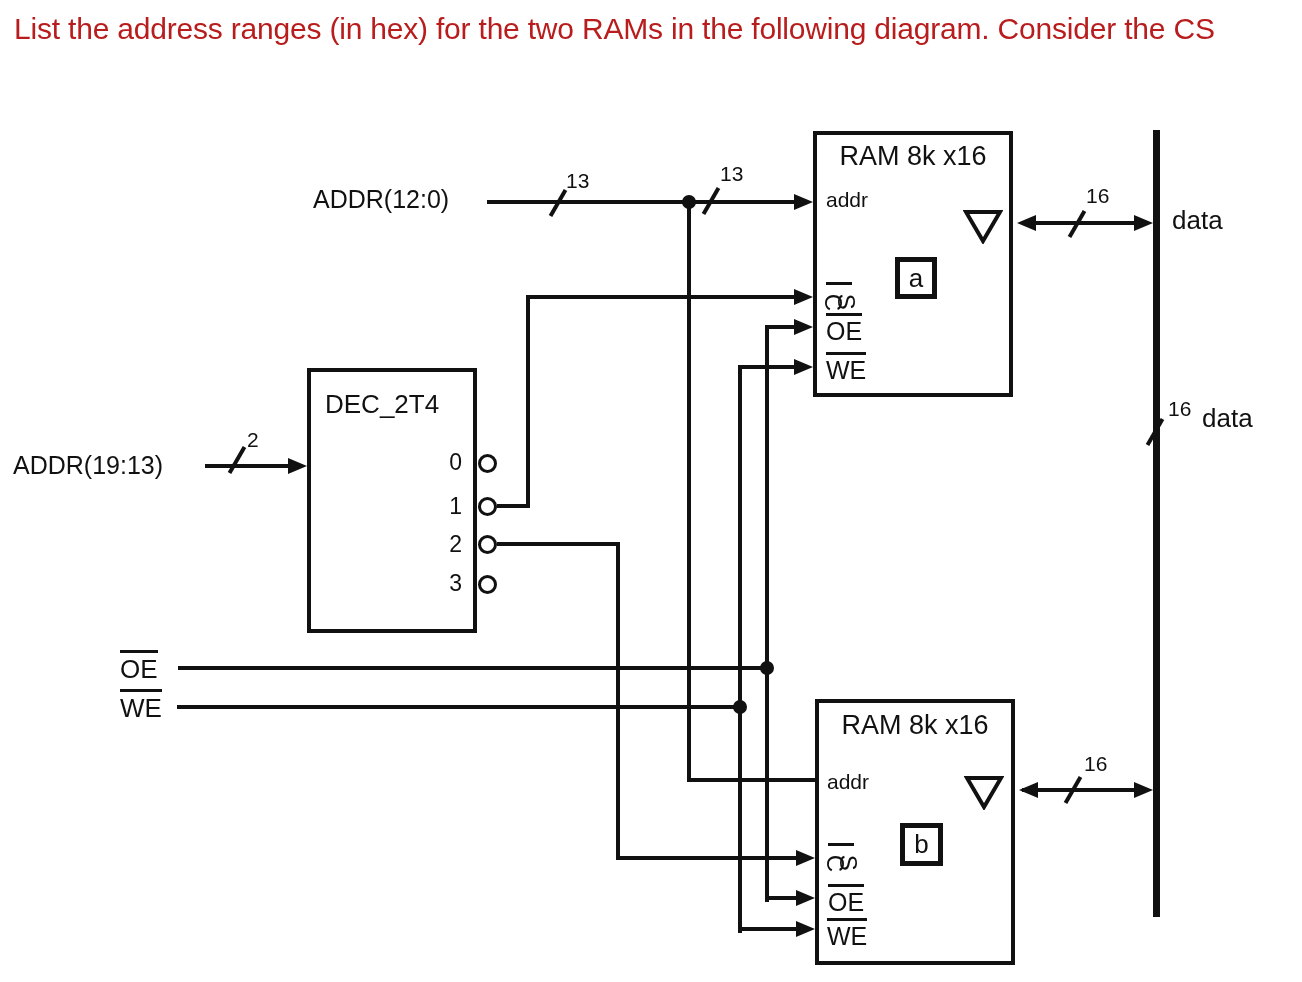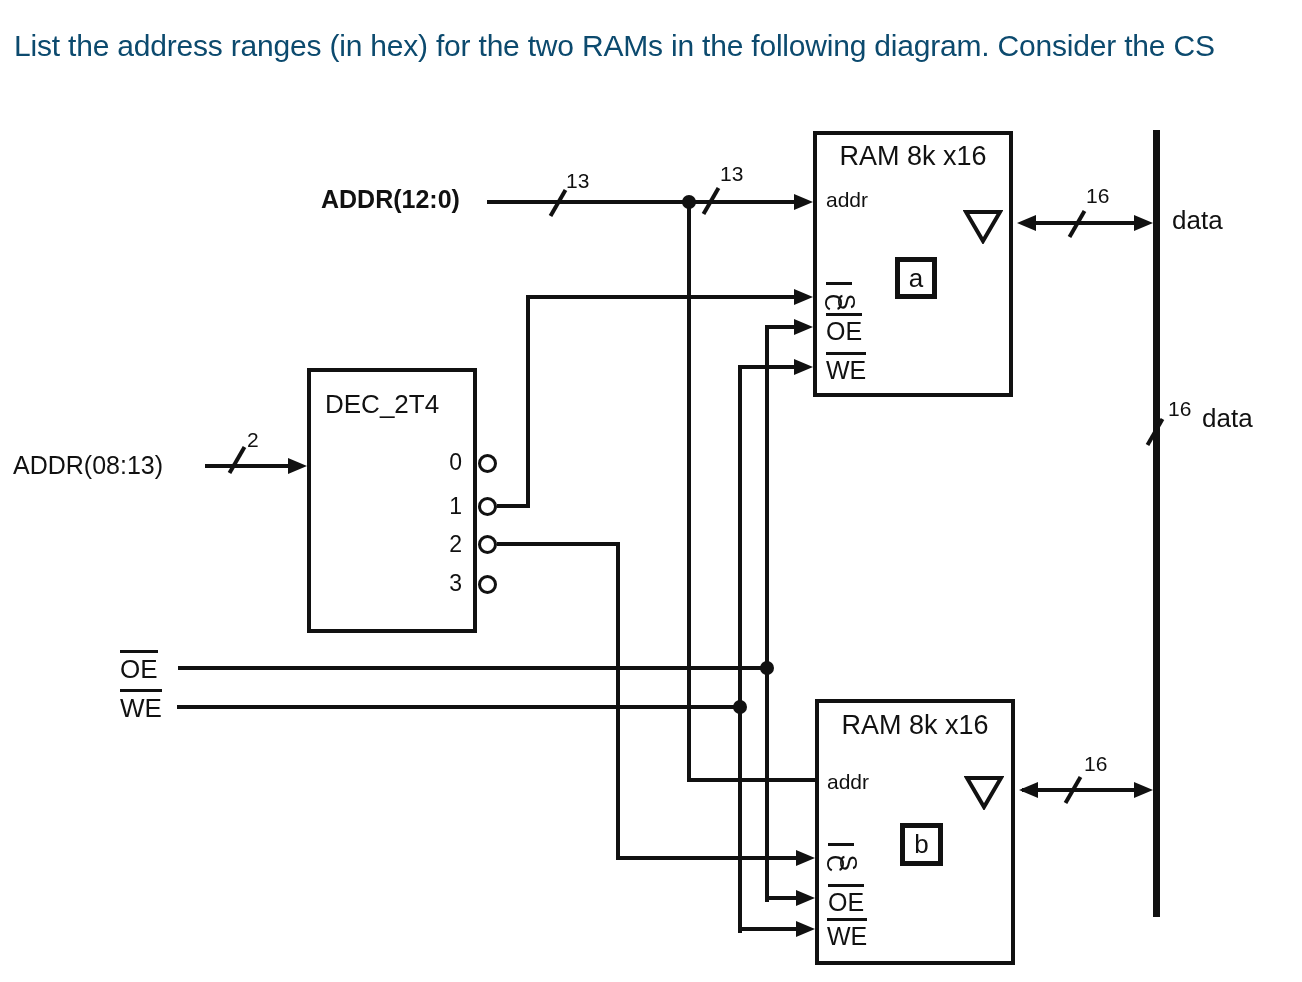--- a/index.html
+++ b/index.html
@@ -1,18 +1,18 @@
 <!DOCTYPE html>
 <html><head>
 <meta charset="utf-8">
 <style>
   html,body{margin:0;padding:0;background:#ffffff;}
   .page{position:relative;width:1302px;height:982px;background:#ffffff;overflow:hidden;
         font-family:"Liberation Sans", sans-serif;}
-  .question{position:absolute;left:14px;top:21px;color:#0c4a6e;font-size:30px;
+  .question{position:absolute;left:14px;top:4px;color:#b91c1c;font-size:30px;
             line-height:50px;letter-spacing:-0.2px;white-space:nowrap;}
   
   .h{position:absolute;height:4px;background:#111;}
   .v{position:absolute;width:4px;background:#111;}
   .bus{position:absolute;width:7px;background:#111;}
   
   .cbox{position:absolute;border:4px solid #111;background:#fff;box-sizing:border-box;}
   .tagbox{position:absolute;border:5px solid #111;background:#fff;box-sizing:border-box;
           display:flex;align-items:center;justify-content:center;font-size:26px;color:#111;}
   
@@ -78,22 +78,22 @@
   <div class="lbl" style="left:325px;top:390px;font-size:26px;">DEC_2T4</div>
   <div class="lbl" style="left:440px;top:450px;width:22px;text-align:right;font-size:23px;">0</div>
   <div class="lbl" style="left:440px;top:494px;width:22px;text-align:right;font-size:23px;">1</div>
   <div class="lbl" style="left:440px;top:532px;width:22px;text-align:right;font-size:23px;">2</div>
   <div class="lbl" style="left:440px;top:571px;width:22px;text-align:right;font-size:23px;">3</div>
   <div class="bub" style="left:478px;top:454px;"></div>
   <div class="bub" style="left:478px;top:497px;"></div>
   <div class="bub" style="left:478px;top:535px;"></div>
   <div class="bub" style="left:478px;top:575px;"></div>
 
-  <div class="lbl" style="left:321px;top:186px;font-size:25px;font-weight:bold;">ADDR(12:0)</div>
-  <div class="lbl" style="left:13px;top:452px;font-size:25px;">ADDR(08:13)</div>
+  <div class="lbl" style="left:313px;top:186px;font-size:25px;">ADDR(12:0)</div>
+  <div class="lbl" style="left:13px;top:452px;font-size:25px;">ADDR(19:13)</div>
   <div class="lbl" style="left:120px;top:650px;font-size:26px;"><span class="ov">OE</span></div>
   <div class="lbl" style="left:120px;top:689px;font-size:26px;"><span class="ov">WE</span></div>
 
   <div class="lbl small" style="left:566px;top:169px;">13</div>
   <div class="lbl small" style="left:720px;top:162px;">13</div>
   <div class="lbl small" style="left:247px;top:428px;">2</div>
   <div class="lbl small" style="left:1086px;top:184px;">16</div>
   <div class="lbl small" style="left:1168px;top:397px;">16</div>
   <div class="lbl small" style="left:1084px;top:752px;">16</div>
 

